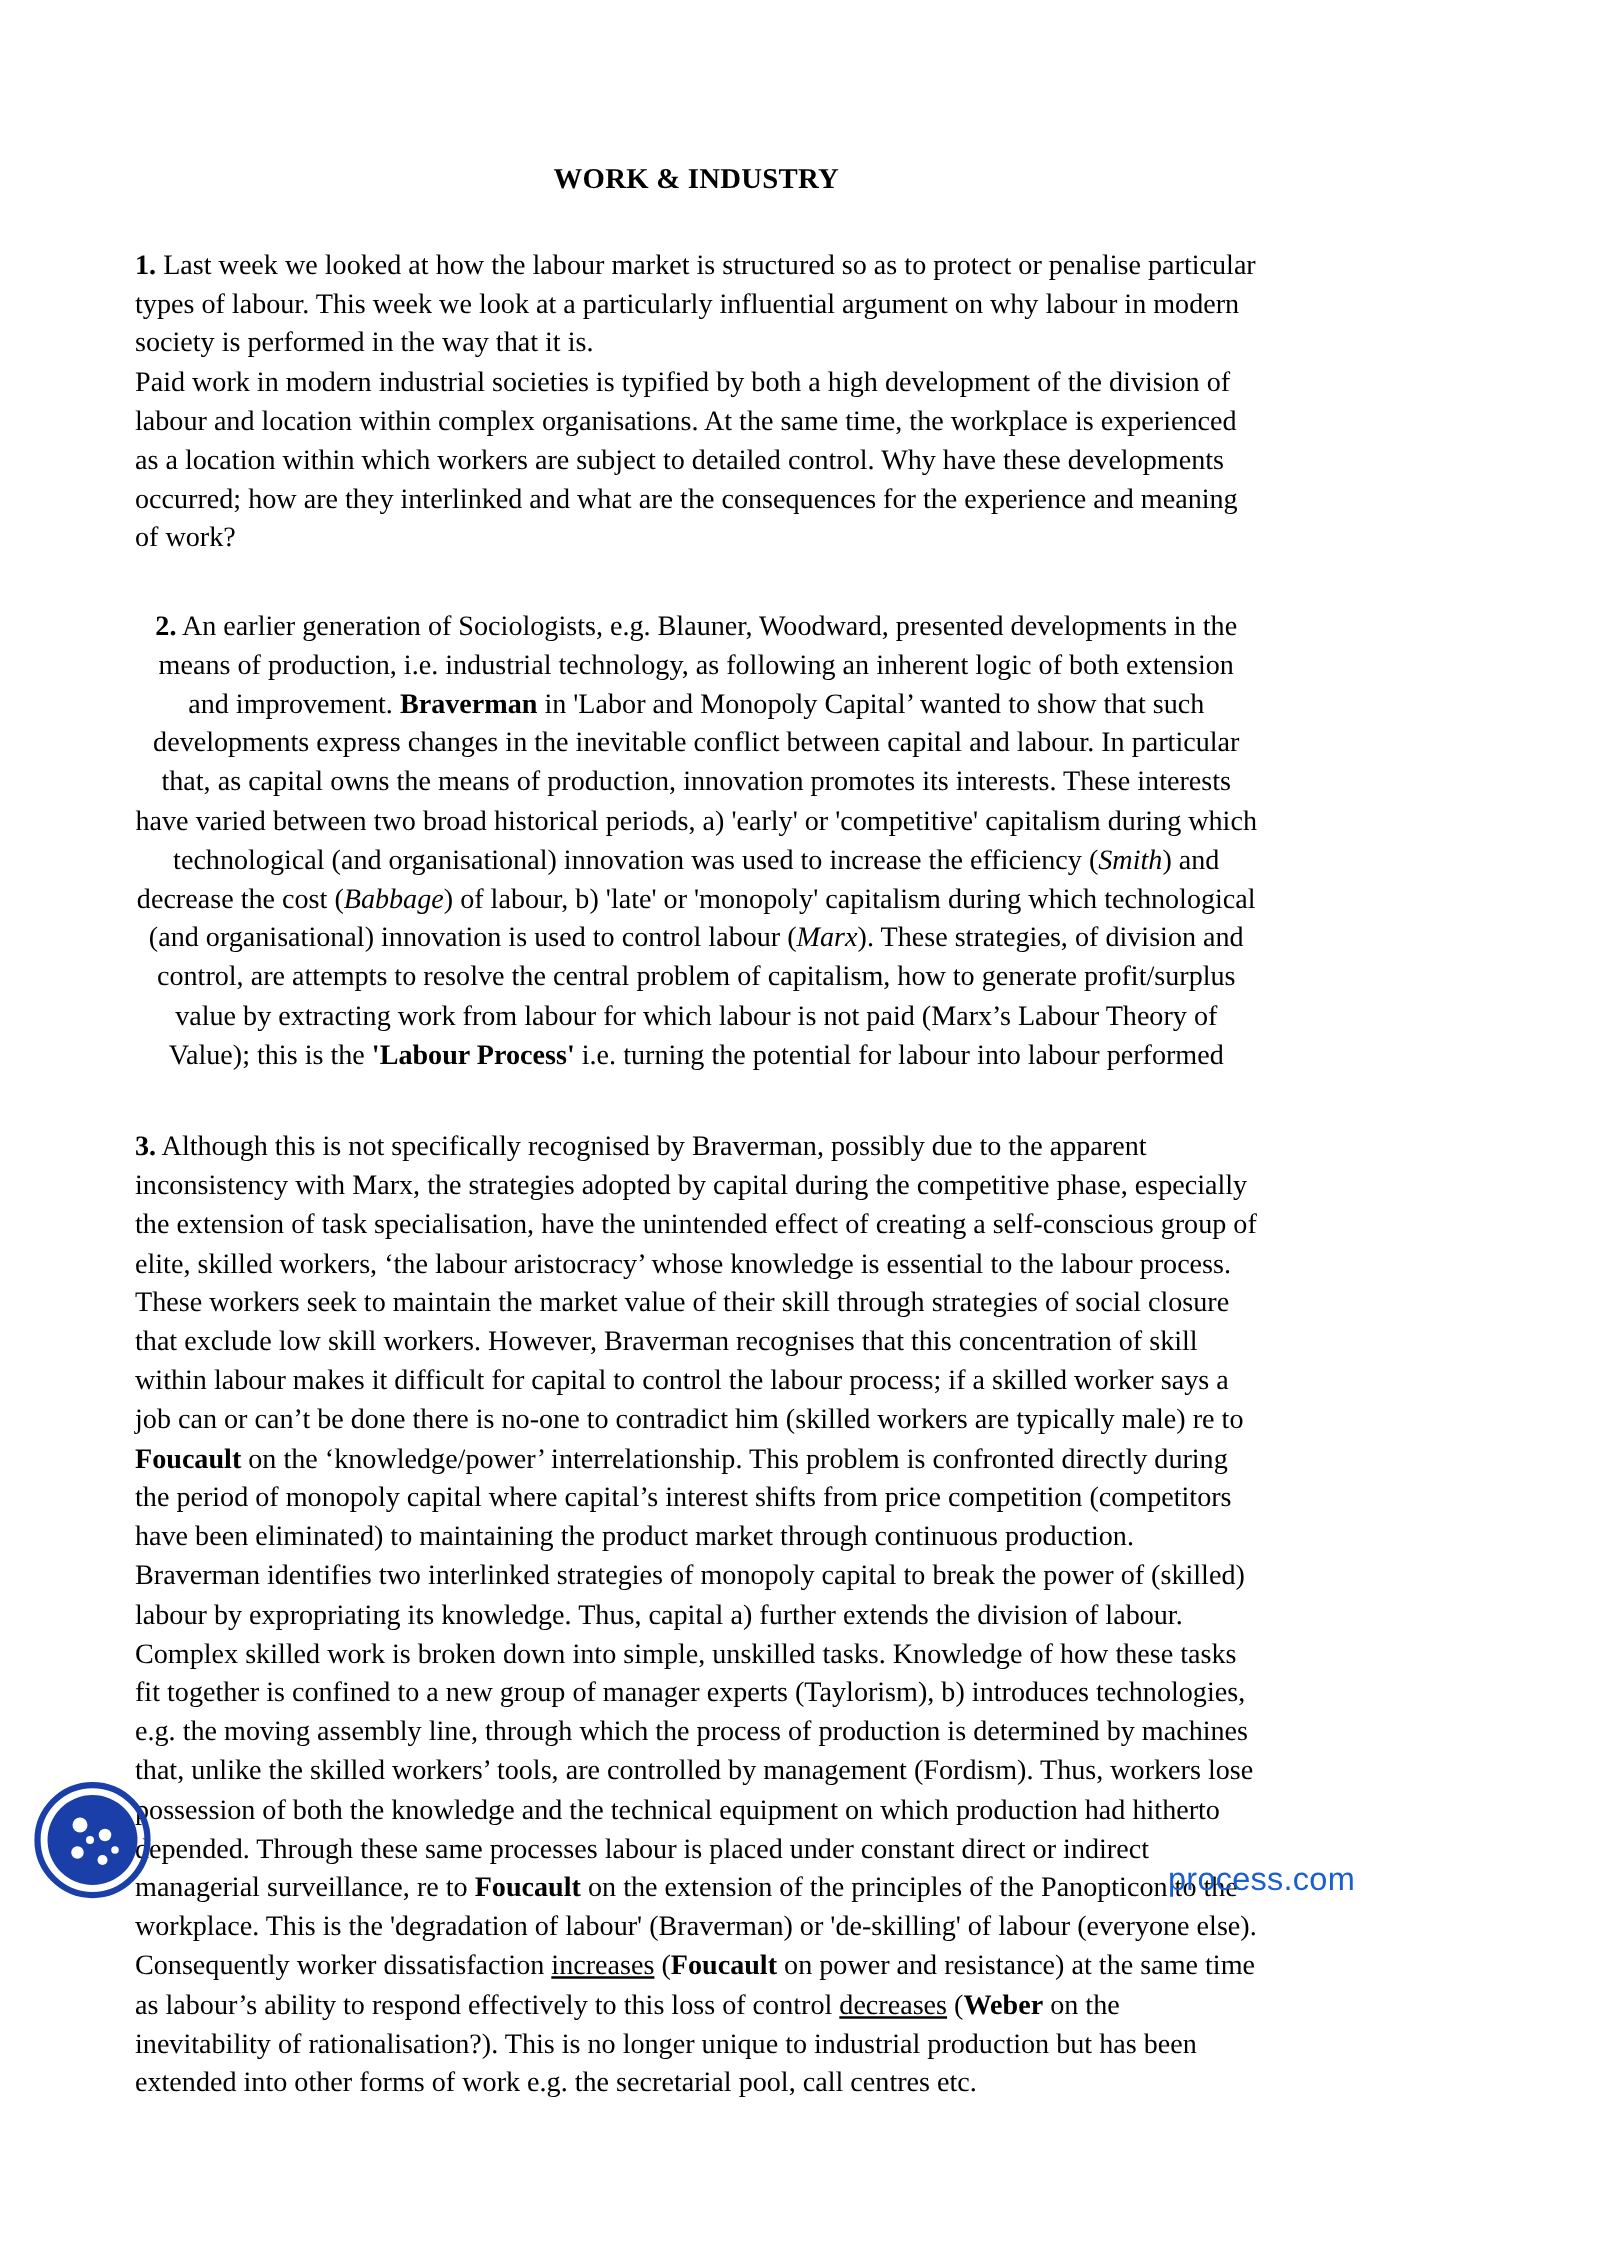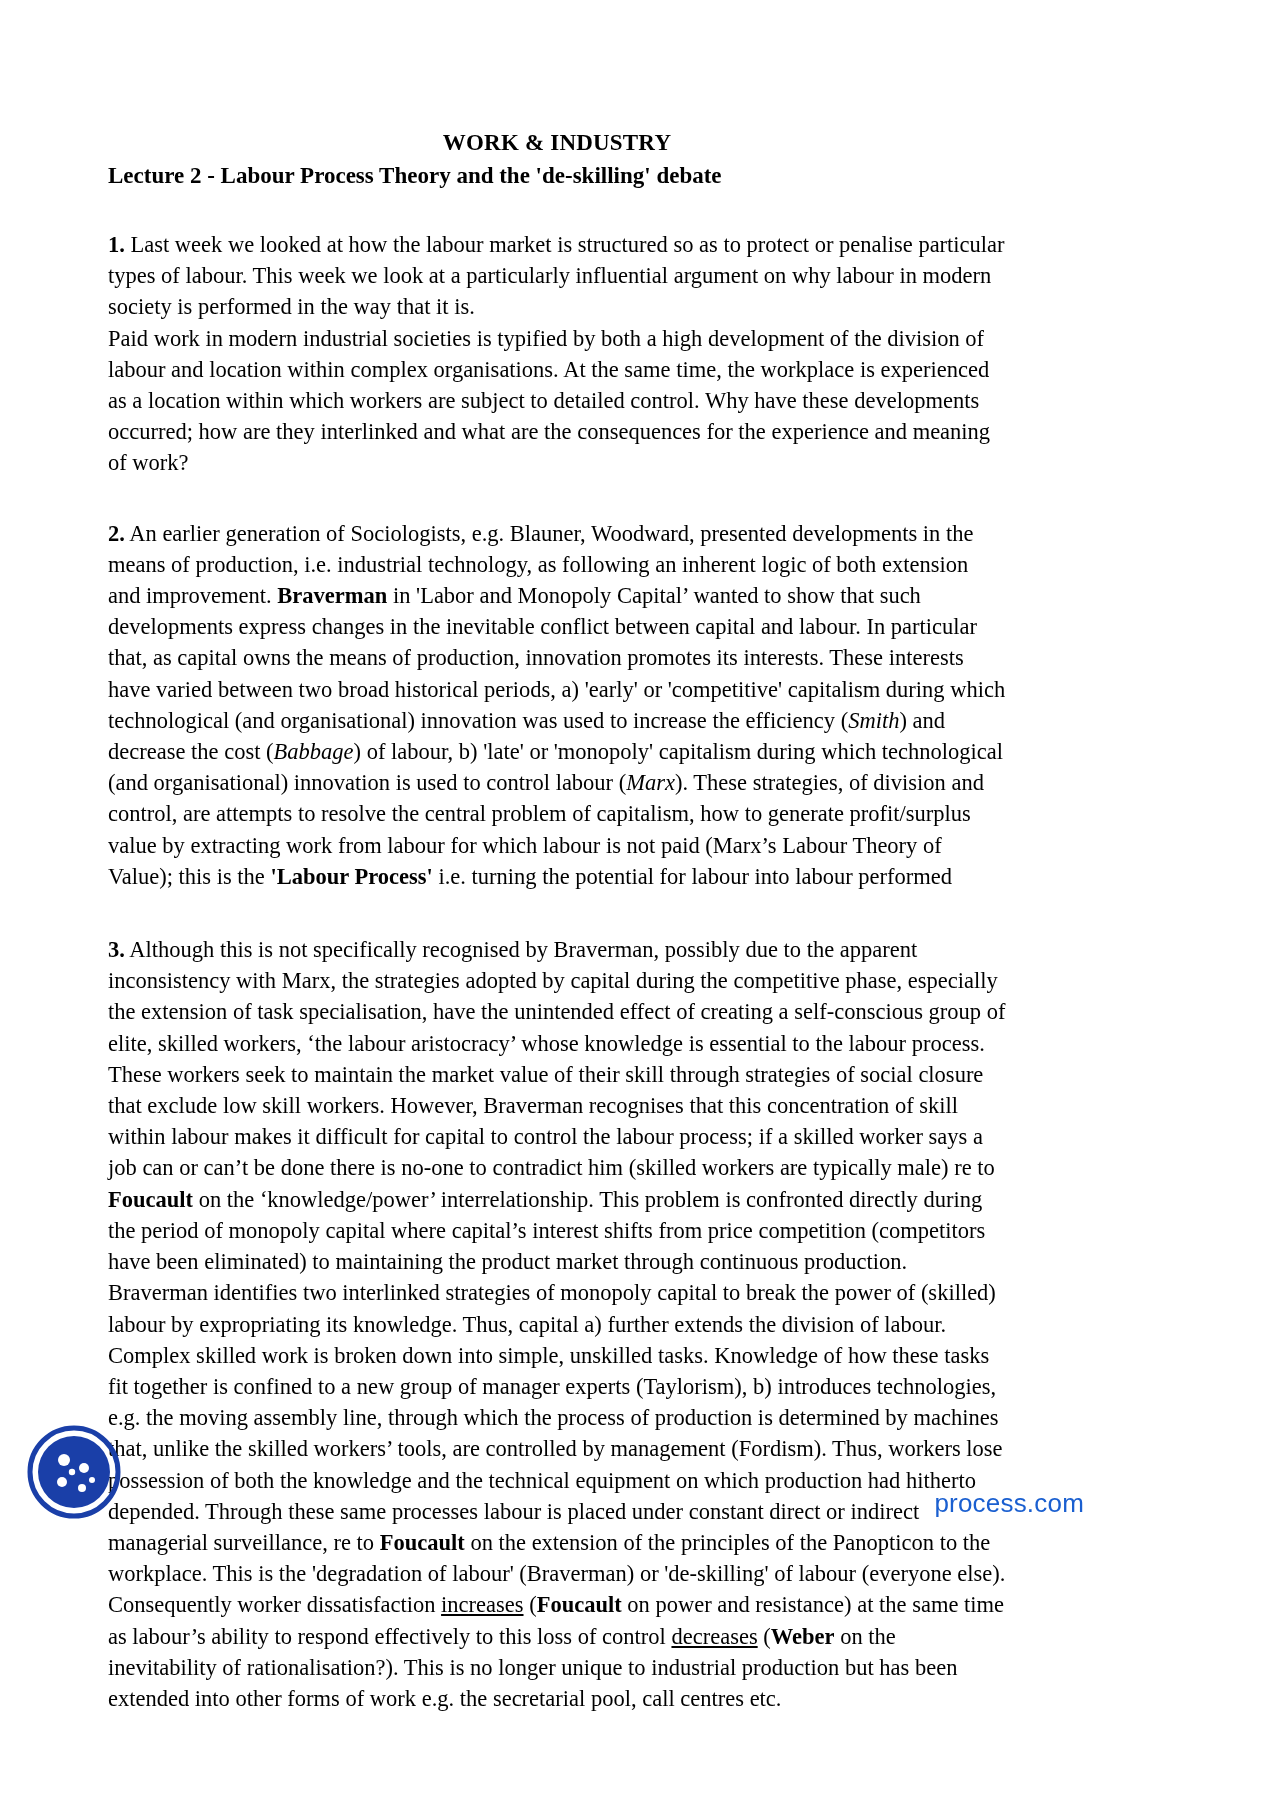--- a/index.html
+++ b/index.html
@@ -50,21 +50,21 @@
 
   .para {
     font-size: 22.5px;
     line-height: 31.2px;
     text-align: left;
     margin: 0;
     hyphens: none;
   }
 
   .para-1 { margin-top: 38px; }
-  .para-2 { margin-top: 39px; }
+  .para-2 { margin-top: 39px; text-align: center; }
   .para-3 { margin-top: 42px; }
 
   b, .b { font-weight: bold; }
   i, .i { font-style: italic; }
   u, .u { }
 
   
   .logo {
     position: absolute;
     left: 26px;
@@ -87,21 +87,20 @@
 </style>
 </head>
 <body>
 
 <div class="page">
 
   <div class="content">
 
     <div class="doc-title">WORK &amp; INDUSTRY</div>
 
-    <div class="doc-subtitle">Lecture 2 - Labour Process Theory and the 'de-skilling' debate</div>
 
     <p class="para para-1"><b>1.</b><span> Last week we looked at how the labour market is structured so as to protect or penalise particular types of labour. This week we look at a particularly influential argument on why labour in modern society is performed in the way that it is.</span><br><span>Paid work in modern industrial societies is typified by both a high development of the division of labour and location within complex organisations. At the same time, the workplace is experienced as a location within which workers are subject to detailed control. Why have these developments occurred; how are they interlinked and what are the consequences for the experience and meaning of work?</span></p>
 
     <p class="para para-2"><b>2.</b><span> An earlier generation of Sociologists, e.g. Blauner, Woodward, presented developments in the means of production, i.e. industrial technology, as following an inherent logic of both extension and improvement. </span><b>Braverman</b><span> in 'Labor and Monopoly Capital’ wanted to show that such developments express changes in the inevitable conflict between capital and labour. In particular that, as capital owns the means of production, innovation promotes its interests. These interests have varied between two broad historical periods, a) 'early' or 'competitive' capitalism during which technological (and organisational) innovation was used to increase the efficiency (</span><i>Smith</i><span>) and decrease the cost (</span><i>Babbage</i><span>) of labour, b) 'late' or 'monopoly' capitalism during which technological (and organisational) innovation is used to control labour (</span><i>Marx</i><span>). These strategies, of division and control, are attempts to resolve the central problem of capitalism, how to generate profit/surplus value by extracting work from labour for which labour is not paid (Marx’s Labour Theory of Value); this is the </span><b>'Labour Process'</b><span> i.e. turning the potential for labour into labour performed</span></p>
 
     <p class="para para-3"><b>3.</b><span> Although this is not specifically recognised by Braverman, possibly due to the apparent inconsistency with Marx, the strategies adopted by capital during the competitive phase, especially the extension of task specialisation, have the unintended effect of creating a self-conscious group of elite, skilled workers, ‘the labour aristocracy’ whose knowledge is essential to the labour process. These workers seek to maintain the market value of their skill through strategies of social closure that exclude low skill workers. However, Braverman recognises that this concentration of skill within labour makes it difficult for capital to control the labour process; if a skilled worker says a job can or can’t be done there is no-one to contradict him (skilled workers are typically male) re to </span><b>Foucault</b><span> on the ‘knowledge/power’ interrelationship. This problem is confronted directly during the period of monopoly capital where capital’s interest shifts from price competition (competitors have been eliminated) to maintaining the product market through continuous production. Braverman identifies two interlinked strategies of monopoly capital to break the power of (skilled) labour by expropriating its knowledge. Thus, capital a) further extends the division of labour. Complex skilled work is broken down into simple, unskilled tasks. Knowledge of how these tasks fit together is confined to a new group of manager experts (Taylorism), b) introduces technologies, e.g. the moving assembly line, through which the process of production is determined by machines that, unlike the skilled workers’ tools, are controlled by management (Fordism). Thus, workers lose possession of both the knowledge and the technical equipment on which production had hitherto depended. Through these same processes labour is placed under constant direct or indirect managerial surveillance, re to </span><b>Foucault</b><span> on the extension of the principles of the Panopticon to the workplace. This is the 'degradation of labour' (Braverman) or 'de-skilling' of labour (everyone else). Consequently worker dissatisfaction </span><u>increases</u><span> (</span><b>Foucault</b><span> on power and resistance) at the same time as labour’s ability to respond effectively to this loss of control </span><u>decreases</u><span> (</span><b>Weber</b><span> on the inevitability of rationalisation?). This is no longer unique to industrial production but has been extended into other forms of work e.g. the secretarial pool, call centres etc.</span></p>
 
   </div>
 
   <div class="logo">

